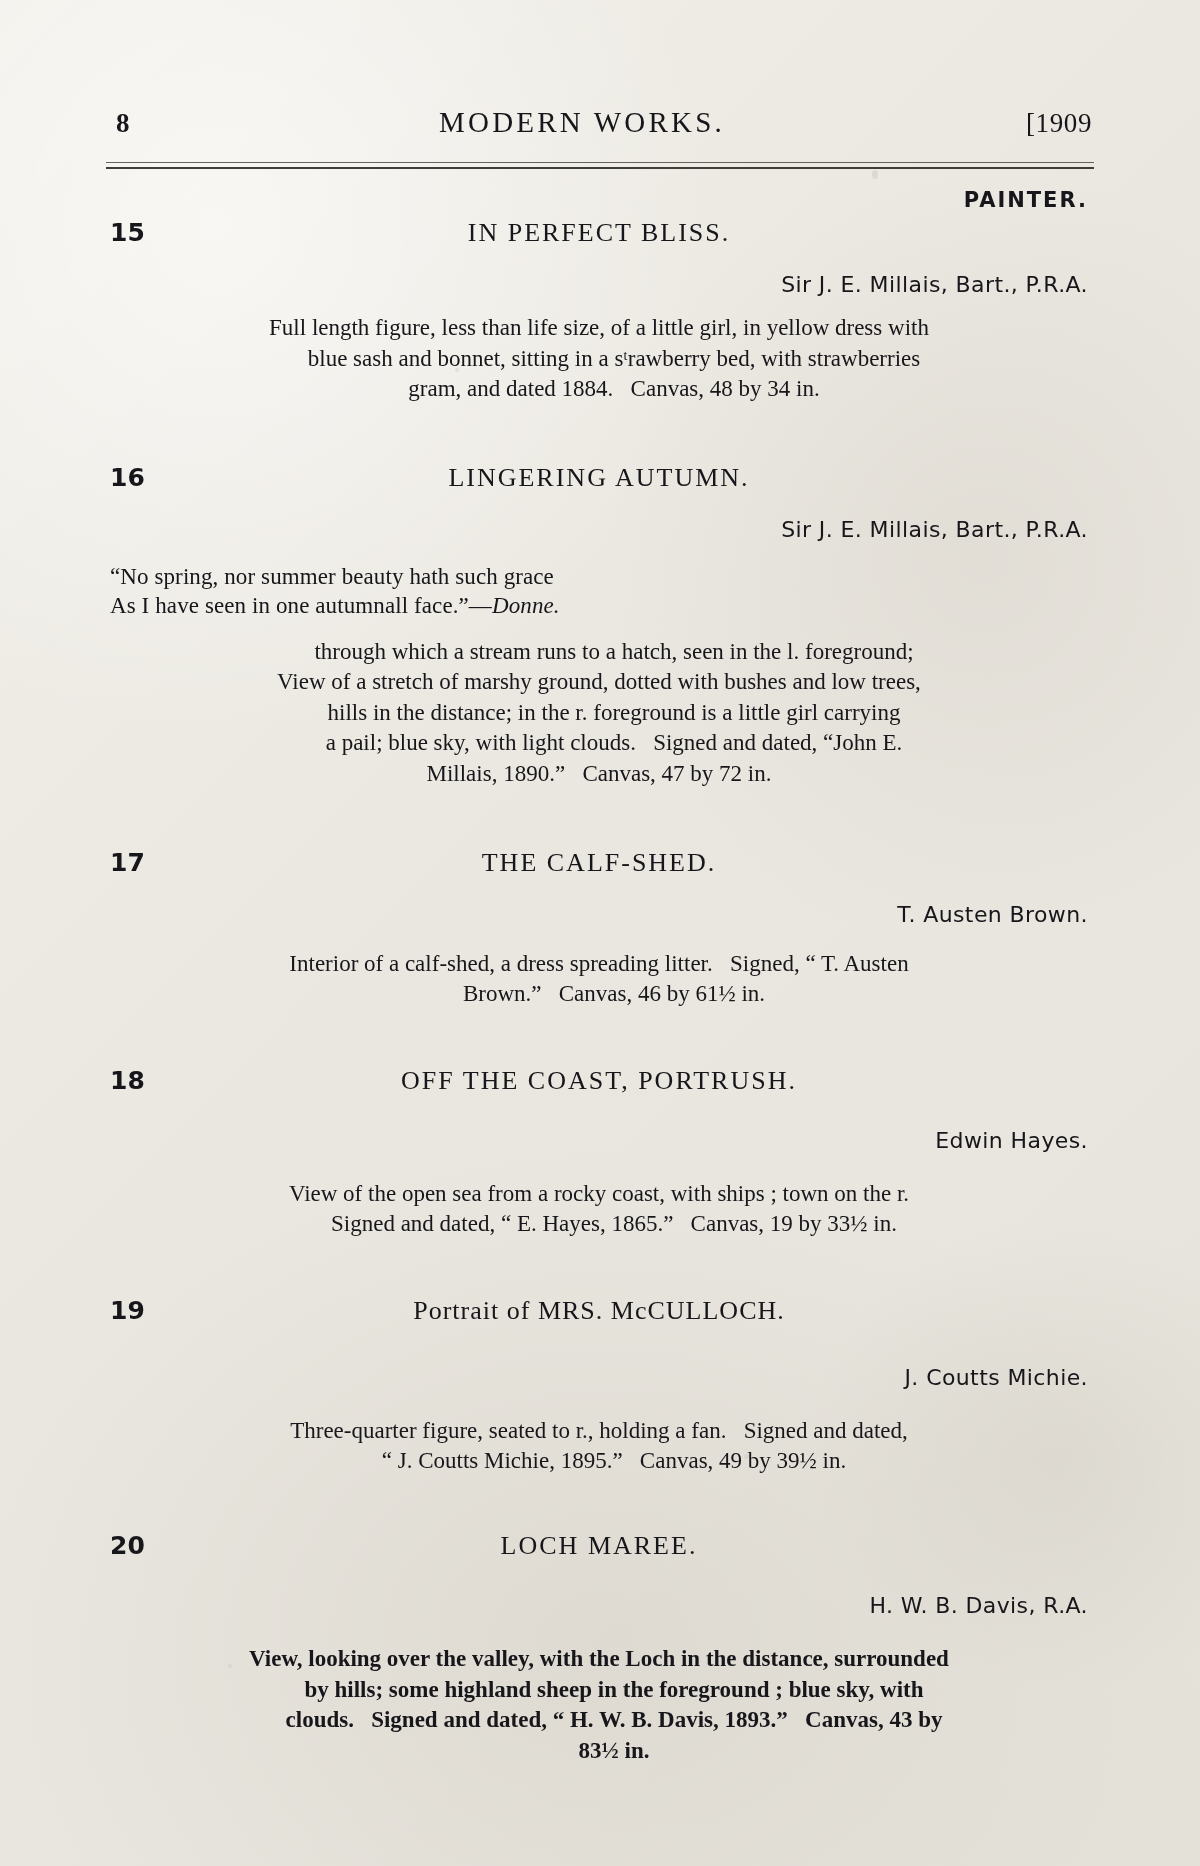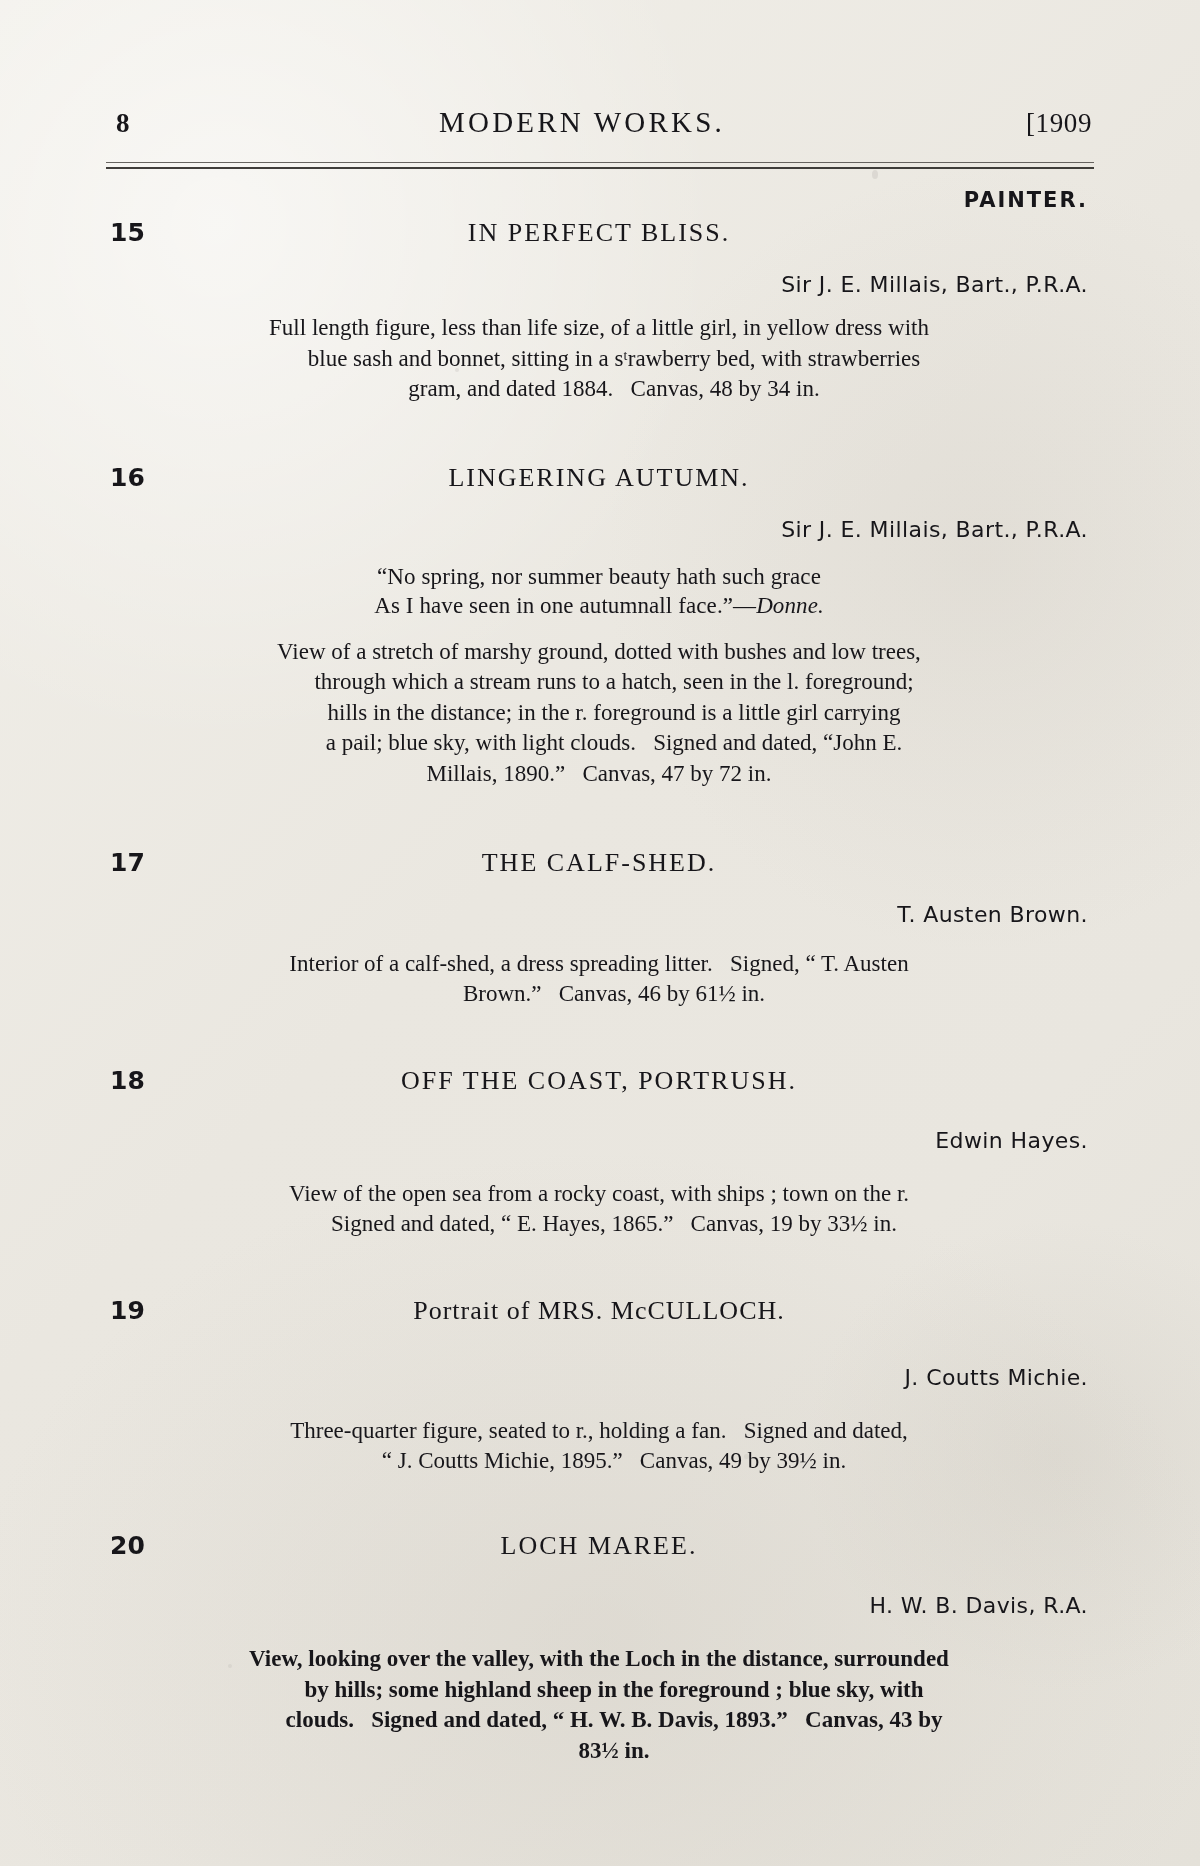--- a/index.html
+++ b/index.html
@@ -148,21 +148,20 @@
   }
   .artist {
     text-align: right;
     font-size: 22px;
     font-weight: 400;
     font-family: "DejaVu Sans", sans-serif;
     letter-spacing: 0.4px;
     margin-top: 14px;
   }
   .quote {
-    text-align: center;
     font-size: 23px;
     line-height: 1.28;
     margin-top: 20px;
     letter-spacing: 0.1px;
   }
   .quote i { font-style: italic; }
 
   
   .para {
     font-size: 23px;
@@ -229,22 +228,22 @@
         <div class="entry-head">
           <div class="lot-no">16</div>
           <div class="lot-title">LINGERING AUTUMN.</div>
         </div>
         <div class="artist">Sir J. E. Millais, Bart., P.R.A.</div>
         <div class="quote">
           <span>“No spring, nor summer beauty hath such grace</span><br>
           <span>As I have seen in one autumnall face.”—</span><i>Donne.</i>
         </div>
         <div class="para">
+          <span class="ln ind">through which a stream runs to a hatch, seen in the l. foreground;</span>
           <span class="ln">View of a stretch of marshy ground, dotted with bushes and low trees,</span>
-          <span class="ln ind">through which a stream runs to a hatch, seen in the l. foreground;</span>
           <span class="ln ind">hills in the distance; in the r. foreground is a little girl carrying</span>
           <span class="ln ind">a pail; blue sky, with light clouds.   Signed and dated, “John E.</span>
           <span class="ln">Millais, 1890.”   Canvas, 47 by 72 in.</span>
         </div>
       </div>
 
       <div class="entry sp-17">
         <div class="entry-head">
           <div class="lot-no">17</div>
           <div class="lot-title">THE CALF-SHED.</div>

